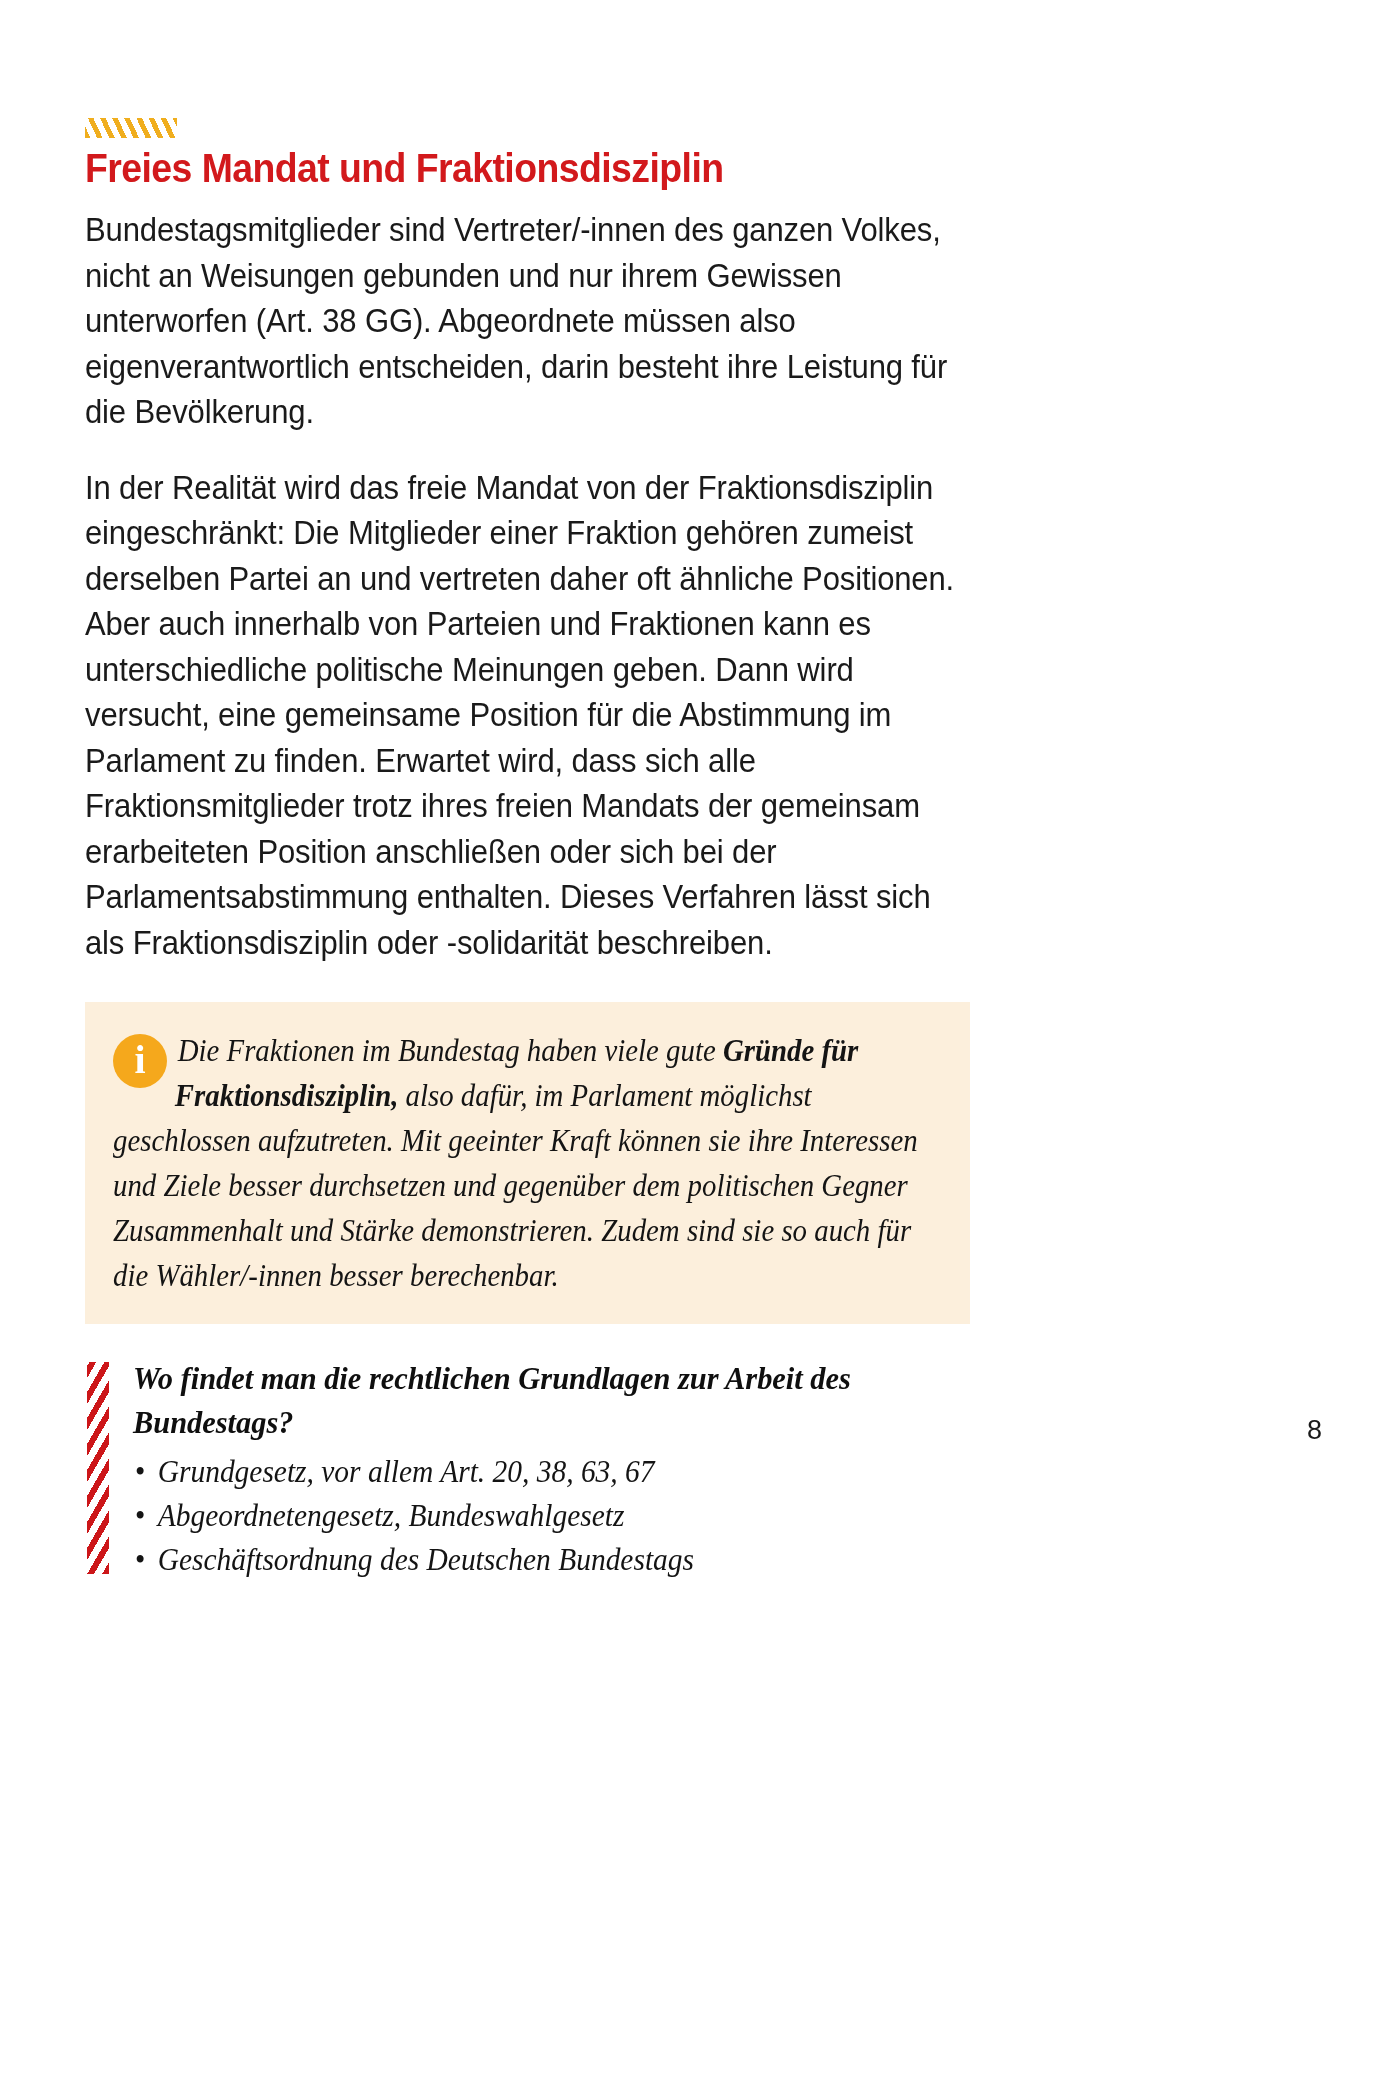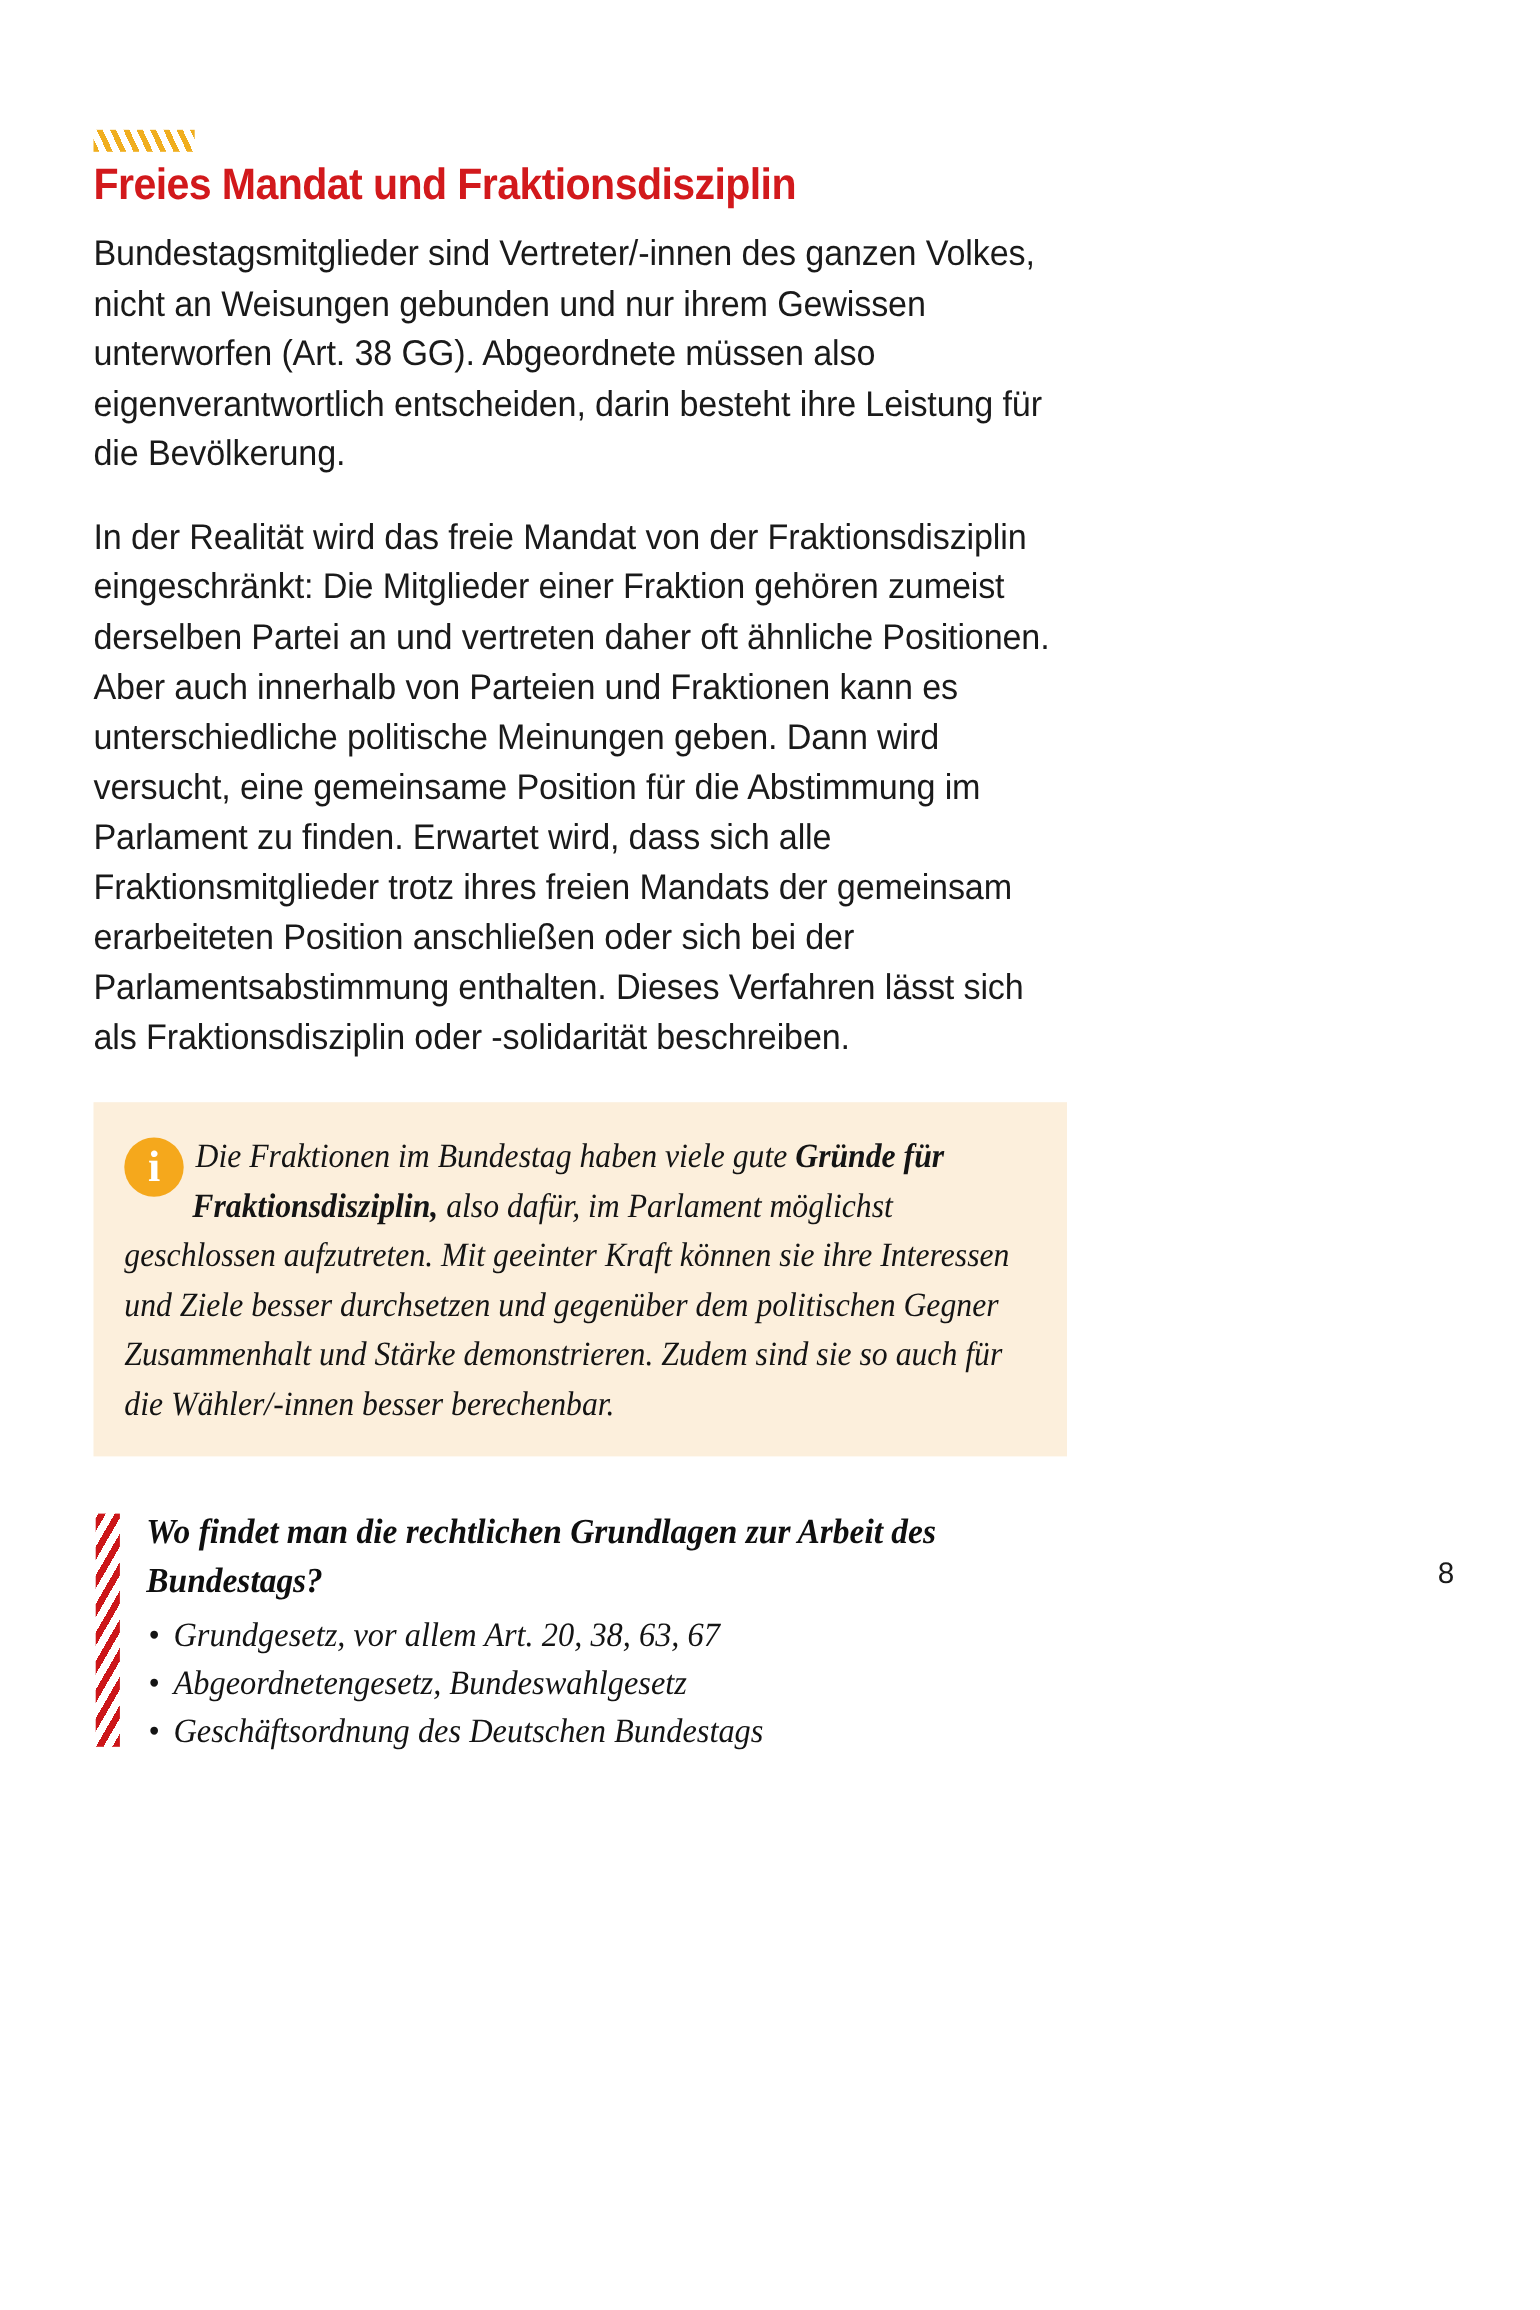--- a/index.html
+++ b/index.html
@@ -120,21 +120,21 @@
     width: 895px;
   }
   .info-text b {
     font-weight: bold;
     font-style: italic;
   }
 
   
   .question-block {
     position: relative;
-    margin-top: 46px;
+    margin-top: 32px;
     padding-left: 48px;
     min-height: 215px;
   }
 
   .hatch-bar {
     position: absolute;
     left: 2px;
     top: 6px;
     width: 22px;
     height: 212px;

